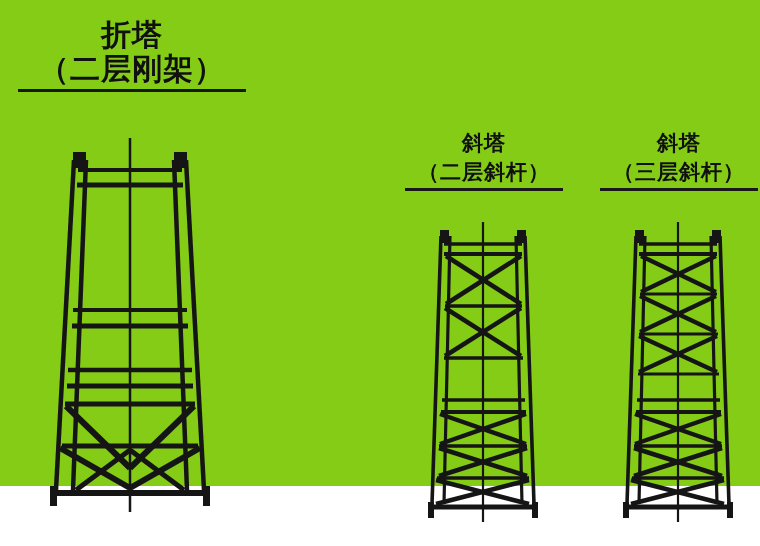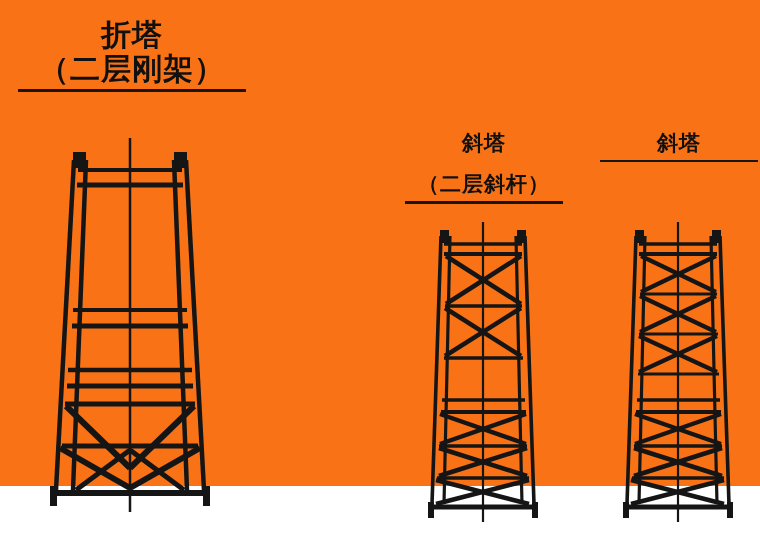--- a/index.html
+++ b/index.html
@@ -12,21 +12,21 @@
     height: 546px;
     position: relative;
     overflow: hidden;
     font-family: "DejaVu Sans", "Liberation Sans", sans-serif;
   }
   #stage {
     position: absolute;
     left: 0; top: 0;
     width: 760px;
     height: 486px;
-    background: #f97316;
+    background: #84cc16;
   }
   .fig {
     position: absolute;
   }
   .caption {
     position: absolute;
     text-align: center;
     color: #101010;
     font-weight: bold;
     letter-spacing: 1px;
@@ -54,21 +54,21 @@
     width: 228px;
     font-size: 30px;
   }
   #cap-0 .line2 { }
   #cap-1 {
     left: 405px;
     top: 132px;
     width: 158px;
     font-size: 21px;
   }
-  #cap-1 .line2 { margin-top: 18px; font-family: Liberation Mono, monospace; }
+  #cap-1 .line2 { margin-top: 5px; }
   #cap-2 {
     left: 600px;
     top: 132px;
     width: 158px;
     font-size: 21px;
   }
   #cap-2 .line2 { margin-top: 5px; }
   #cap-1 .rule, #cap-2 .rule { height: 2.5px; }
 
   svg { display: block; }
@@ -180,20 +180,21 @@
 
       <line class="ink" x1="10" y1="285" x2="120" y2="285" stroke-width="5"></line>
       <path class="ink-fill" d="M10,280 h6 v16 h-6 z"></path>
       <path class="ink-fill" d="M114,280 h6 v16 h-6 z"></path>
       <line class="ink" x1="65" y1="282" x2="65" y2="300" stroke-width="2.2"></line>
     </svg>
   </div>
 
   <div class="caption" id="cap-2">
     <span class="line1">斜塔</span>
+    <span class="line2">（三层斜杆）</span>
     <span class="rule"></span>
   </div>
 
   <div class="fig" style="left:613px; top:222px;">
     <svg width="130" height="312" viewBox="0 0 130 312">
 
       <line class="ink" x1="65" y1="0" x2="65" y2="282" stroke-width="2.2"></line>
 
       <path class="ink-fill" d="M22,8 h9 v13 h-9 z"></path>
       <path class="ink-fill" d="M99,8 h9 v13 h-9 z"></path>

